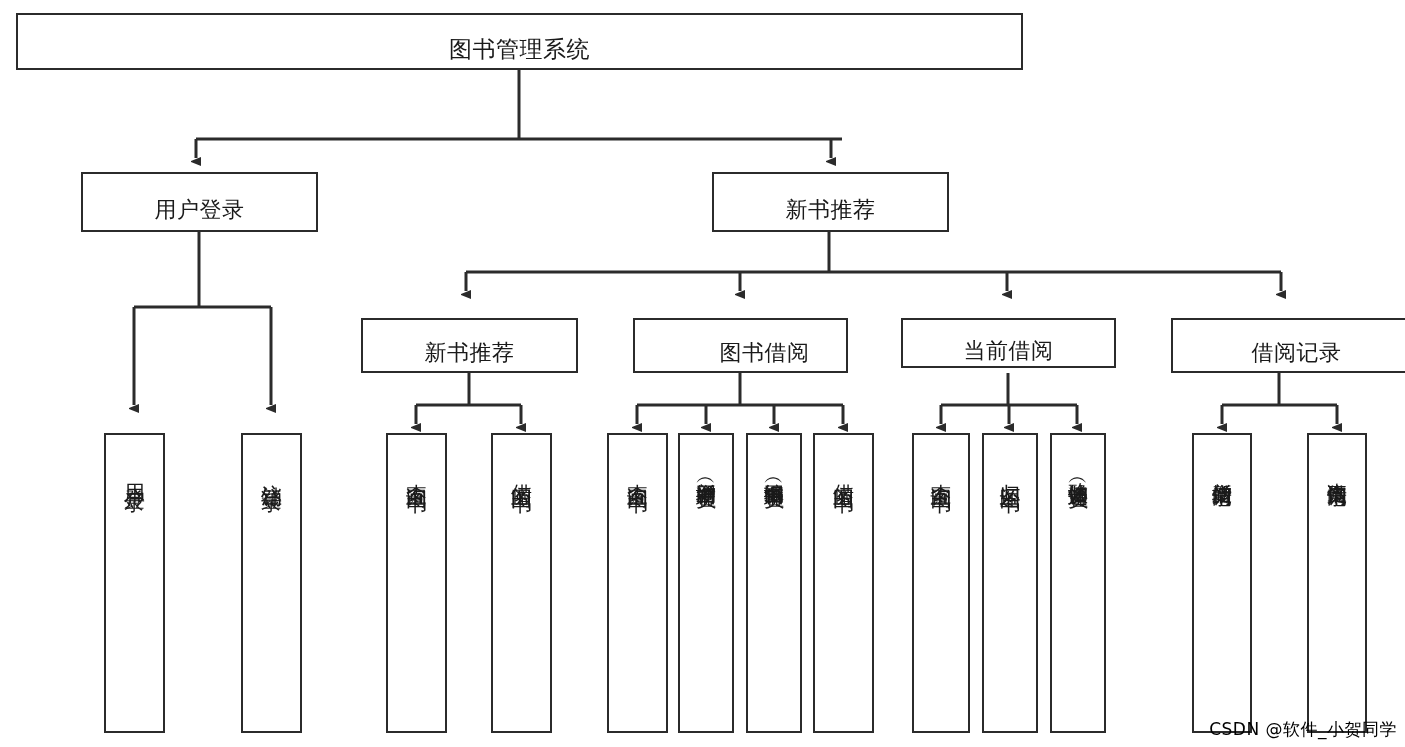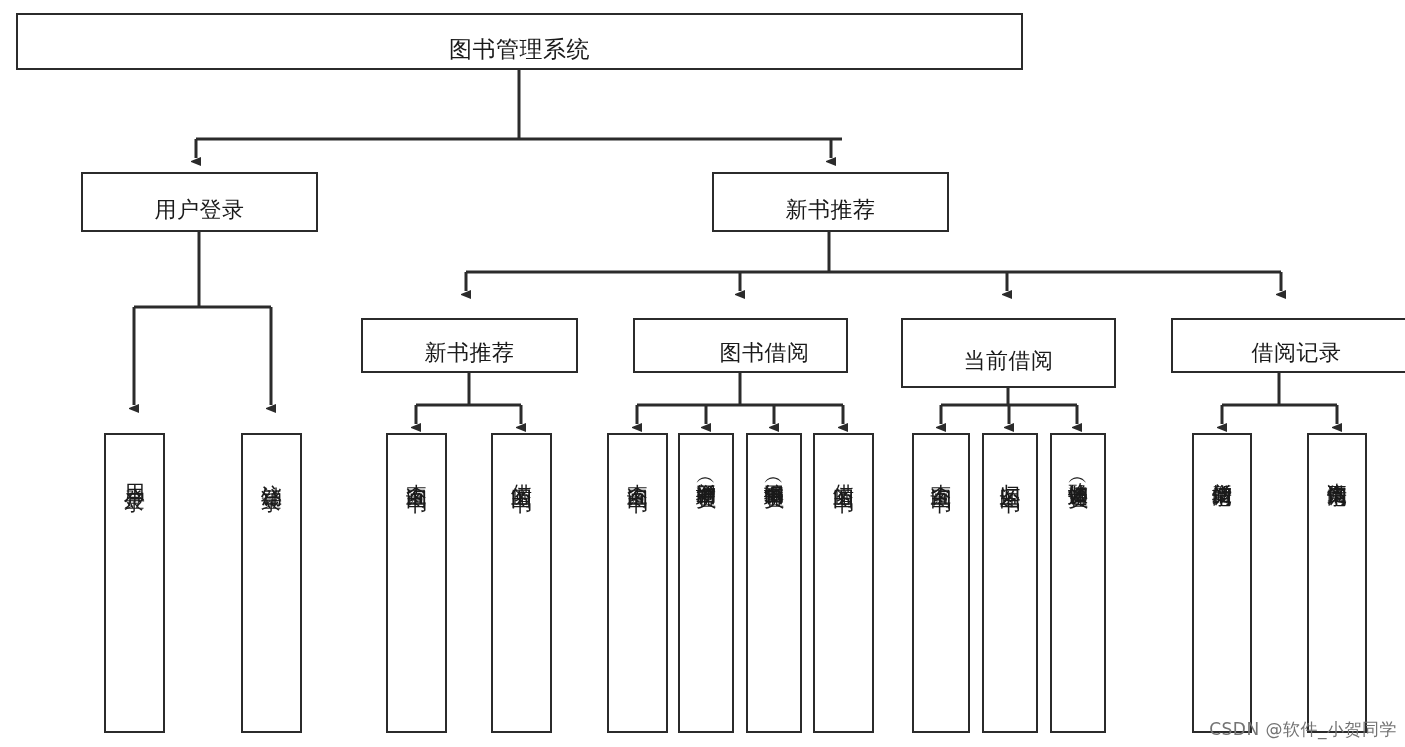--- a/index.html
+++ b/index.html
@@ -65,21 +65,21 @@
   }
   .node.v.tall .label {
     font-size: 20px;
     letter-spacing: 1px;
   }
   #watermark {
     position: absolute;
     right: 8px;
     bottom: 6px;
     font-size: 17px;
-    color: #737373;
+    color: #000000;
     letter-spacing: 0.5px;
     z-index: 5;
     white-space: nowrap;
   }
 </style>
 </head>
 <body>
 
 <div id="canvas">
 
@@ -146,21 +146,21 @@
   </div>
 
   <div class="node h" style="left:361px; top:318px; width:217px; height:55px;">
     <span class="label">新书推荐</span>
   </div>
 
   <div class="node h" style="left:633px; top:318px; width:215px; height:55px;padding-left:48px;">
     <span class="label">图书借阅</span>
   </div>
 
-  <div class="node h" style="left:901px; top:318px; width:215px; height:70px;">
+  <div class="node h" style="left:901px; top:318px; width:215px; height:50px;">
     <span class="label">当前借阅</span>
   </div>
 
   <div class="node h" style="left:1171px; top:318px; width:251px; height:55px;">
     <span class="label">借阅记录</span>
   </div>
 
   <div class="node v" style="left:104px; top:433px; width:61px; height:300px;">
     <span class="label">用户登录</span>
   </div>

